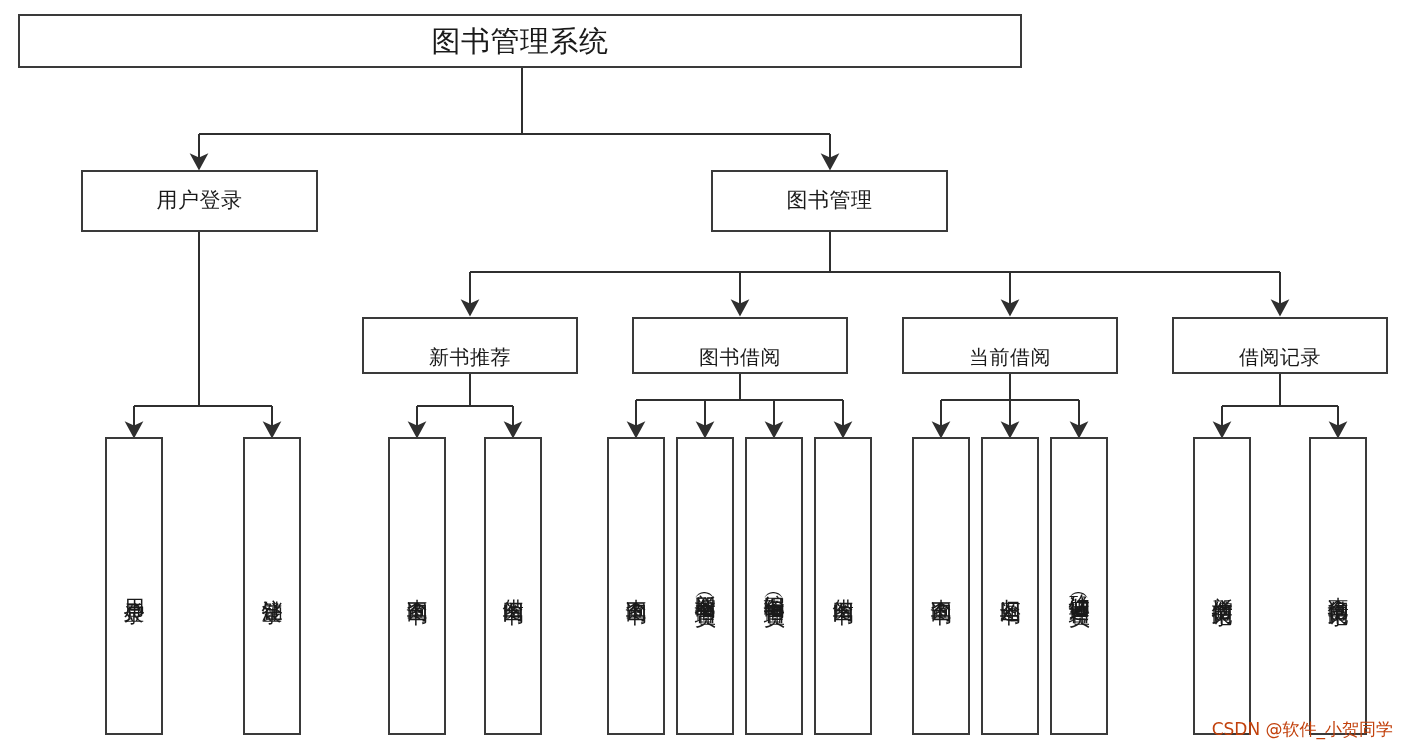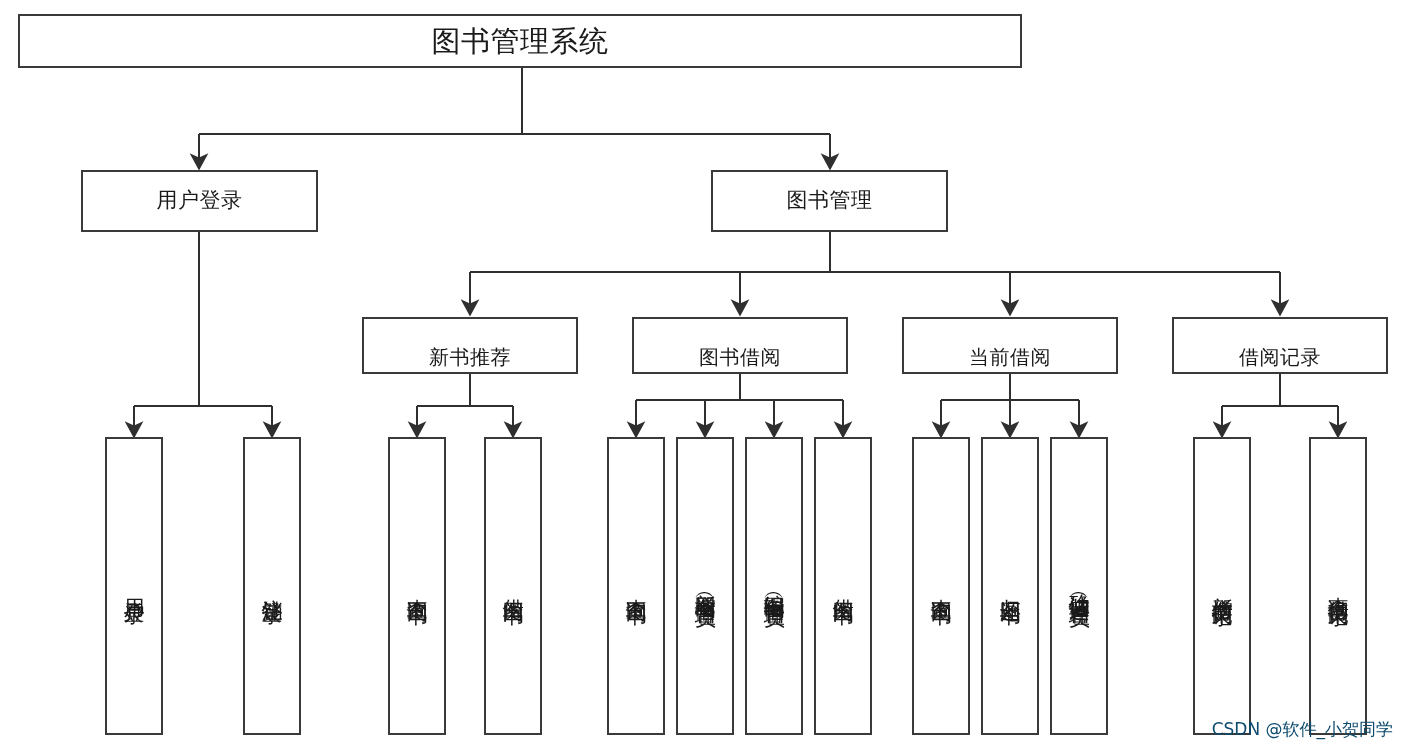--- a/index.html
+++ b/index.html
@@ -69,21 +69,21 @@
     font-size: 21px;
     line-height: 1.06;
     letter-spacing: 2px;
     white-space: nowrap;
   }
   #watermark {
     position: absolute;
     right: 12px;
     bottom: 6px;
     font-size: 17px;
-    color: #0c4a6e;
+    color: #c2410c;
     white-space: nowrap;
     user-select: none;
   }
 </style>
 </head>
 <body>
 
 <div id="diagram-root">
 
   <svg id="edges-layer" width="1405" height="747" viewBox="0 0 1405 747" xmlns="http://www.w3.org/2000/svg">

